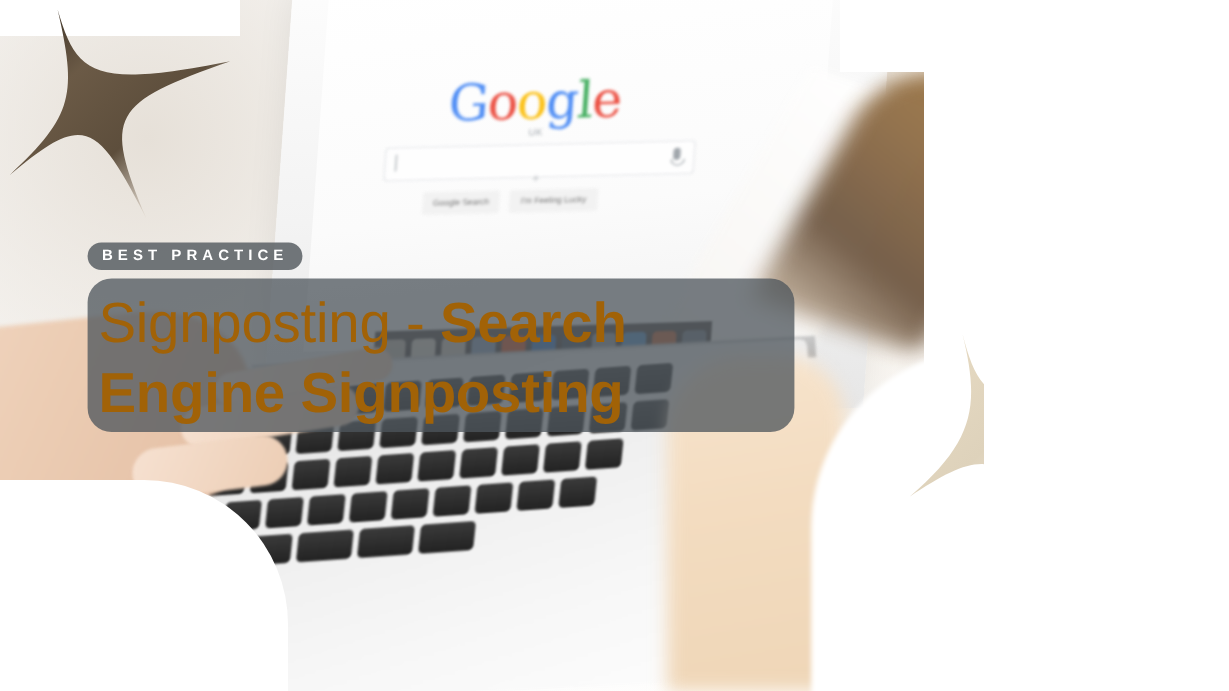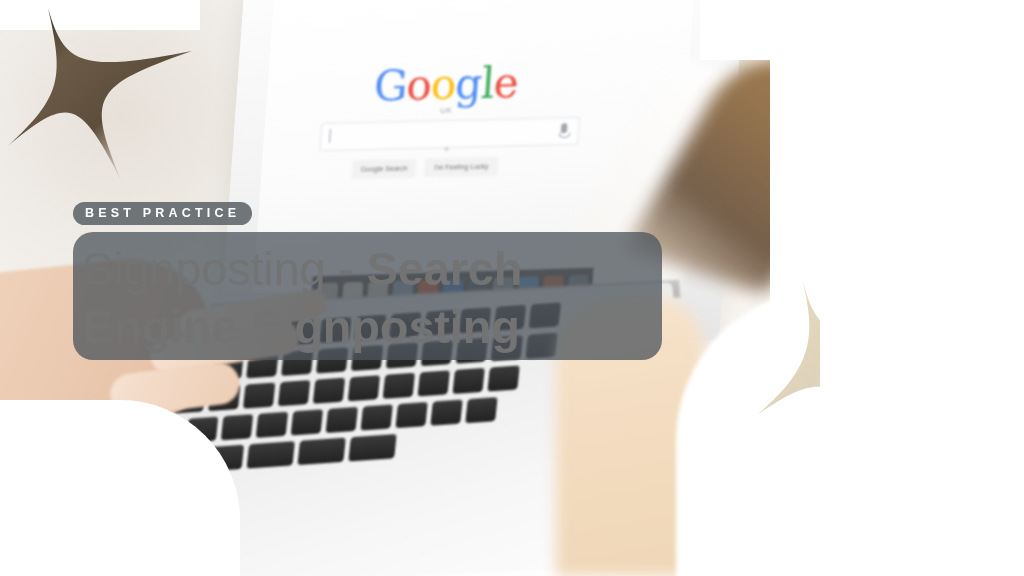--- a/index.html
+++ b/index.html
@@ -316,21 +316,21 @@
     left: 73px; top: 232px;
     width: 589px; height: 128px;
     background: rgba(78,86,92,0.76);
     border-radius: 20px;
   }
 
   .title {
     position: absolute;
     left: 82px; top: 240px;
     width: 580px;
-    color: #737373;
+    color: #a16207;
     font-size: 47px;
     line-height: 58px;
     letter-spacing: -0.2px;
     white-space: nowrap;
   }
   .title .light { font-weight: 300; }
   .title .bold  { font-weight: bold; }
 
   
   .logo {

